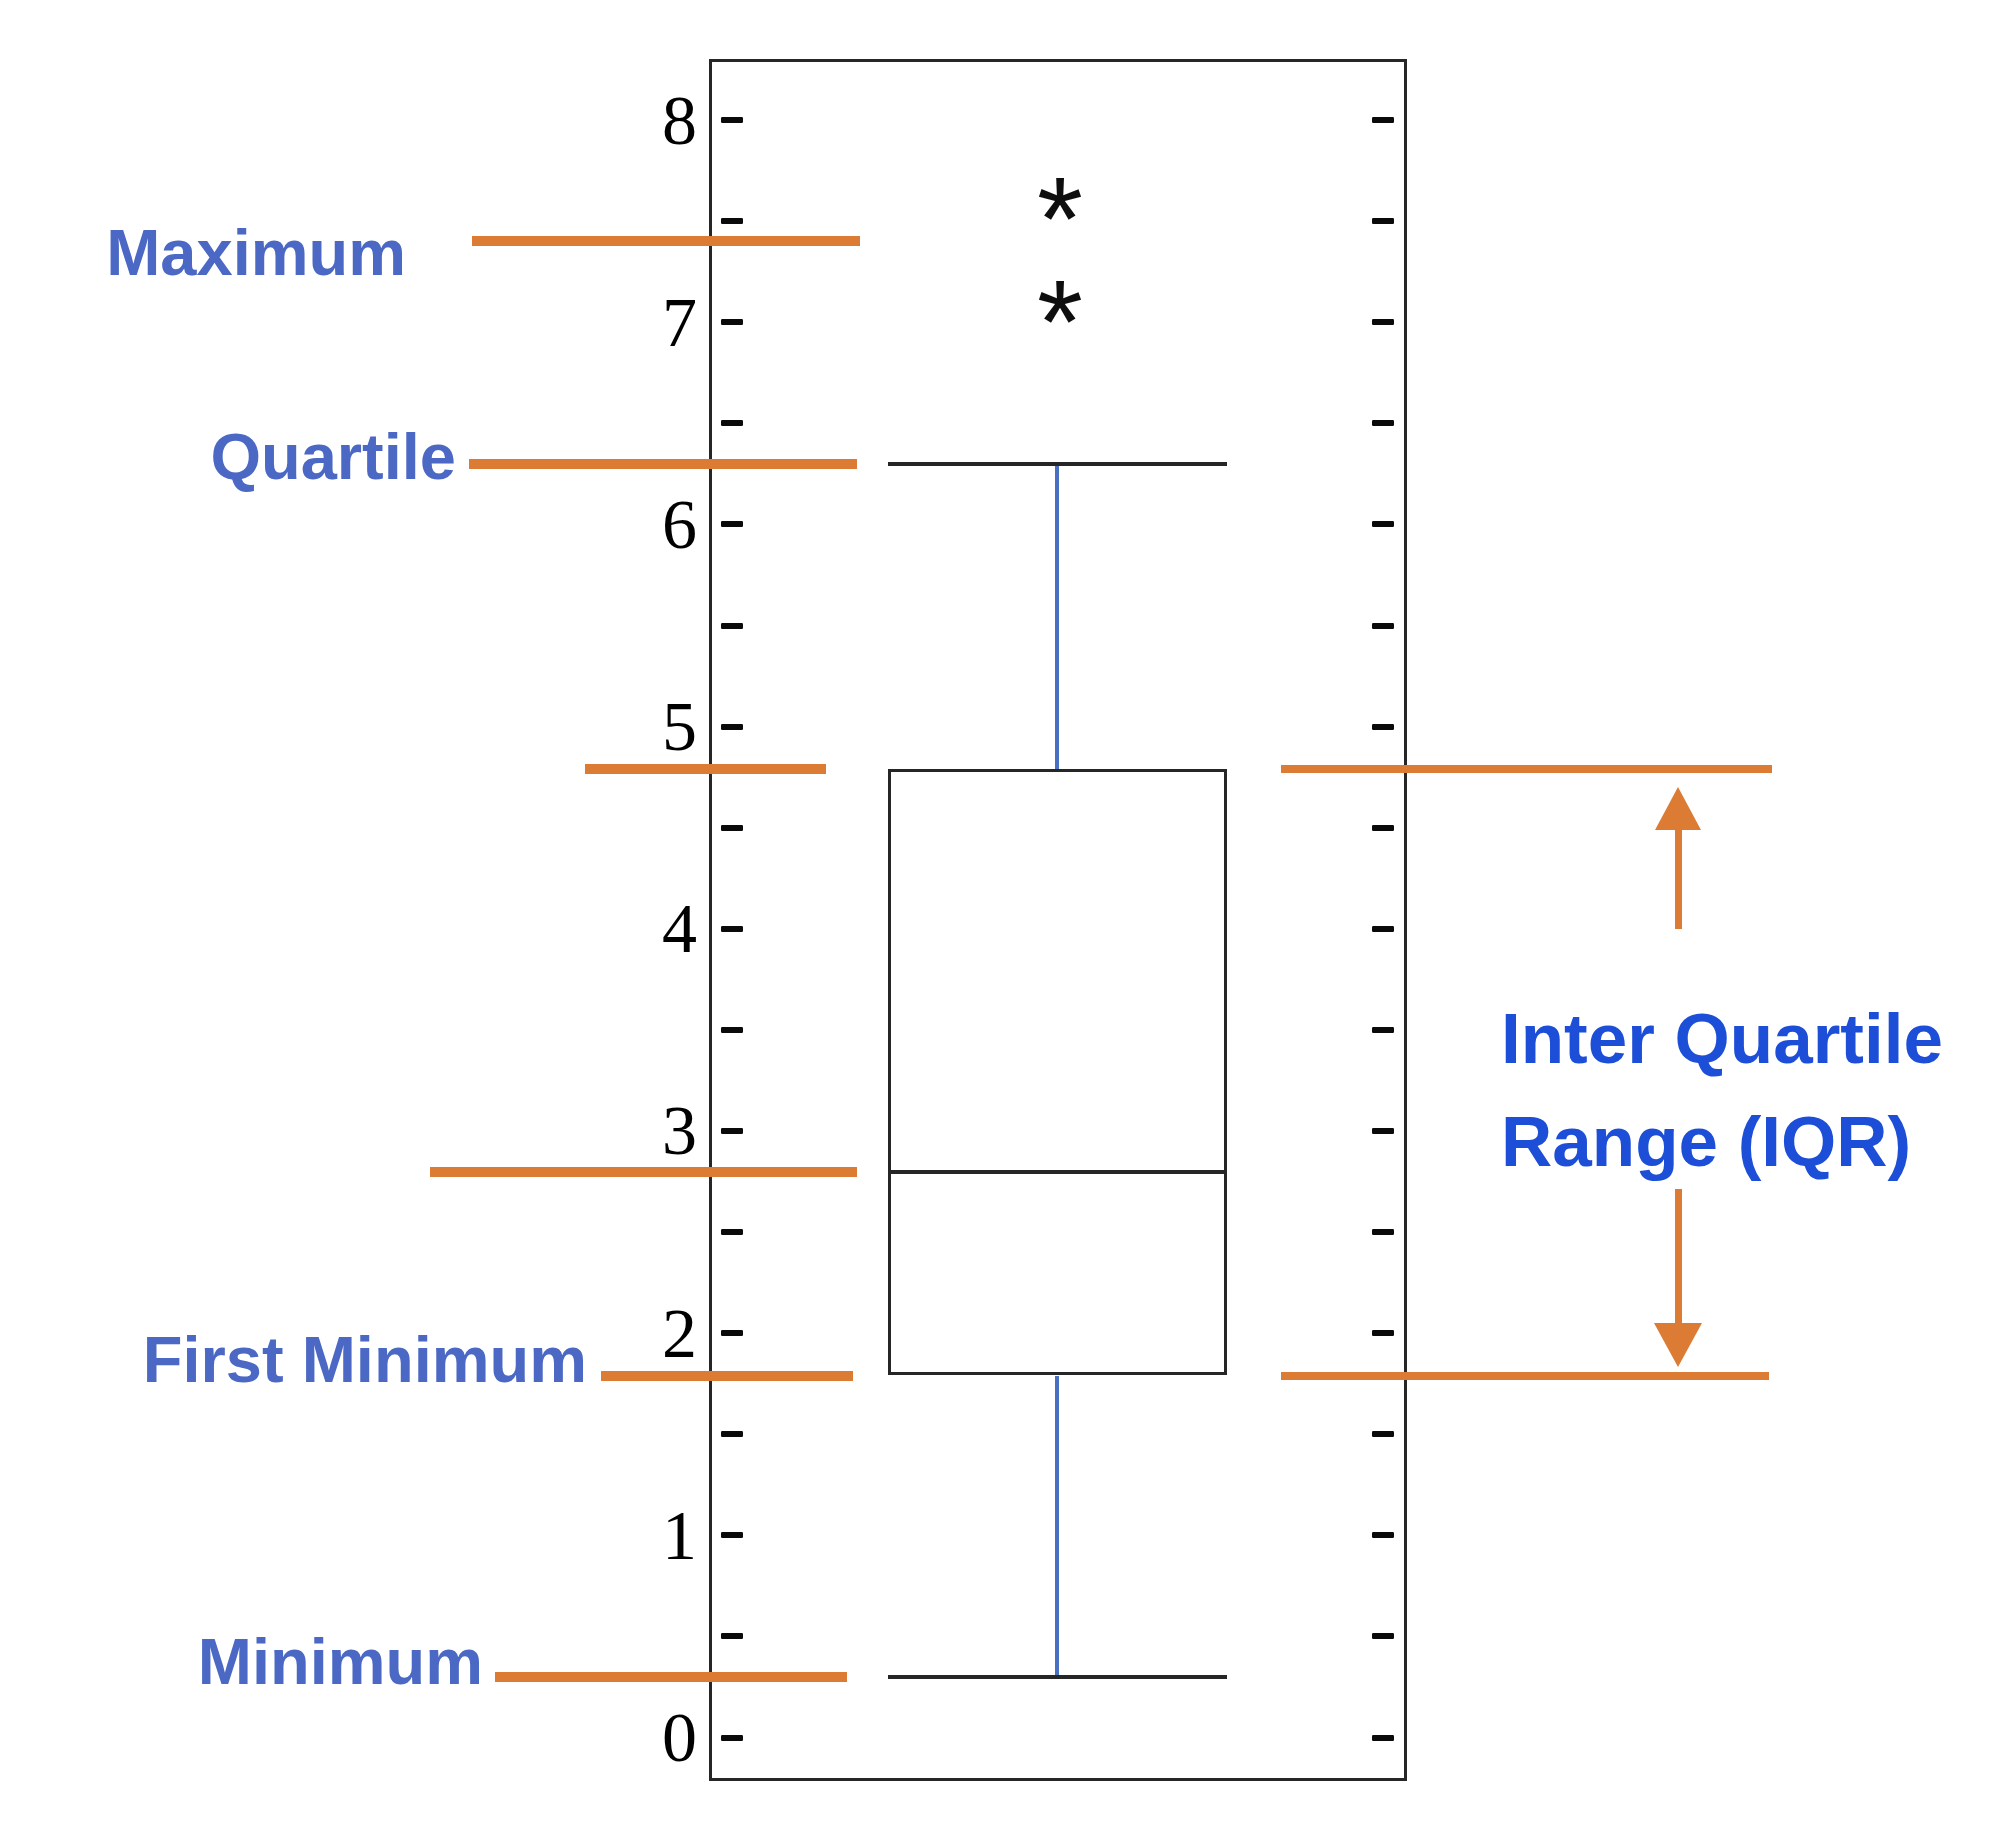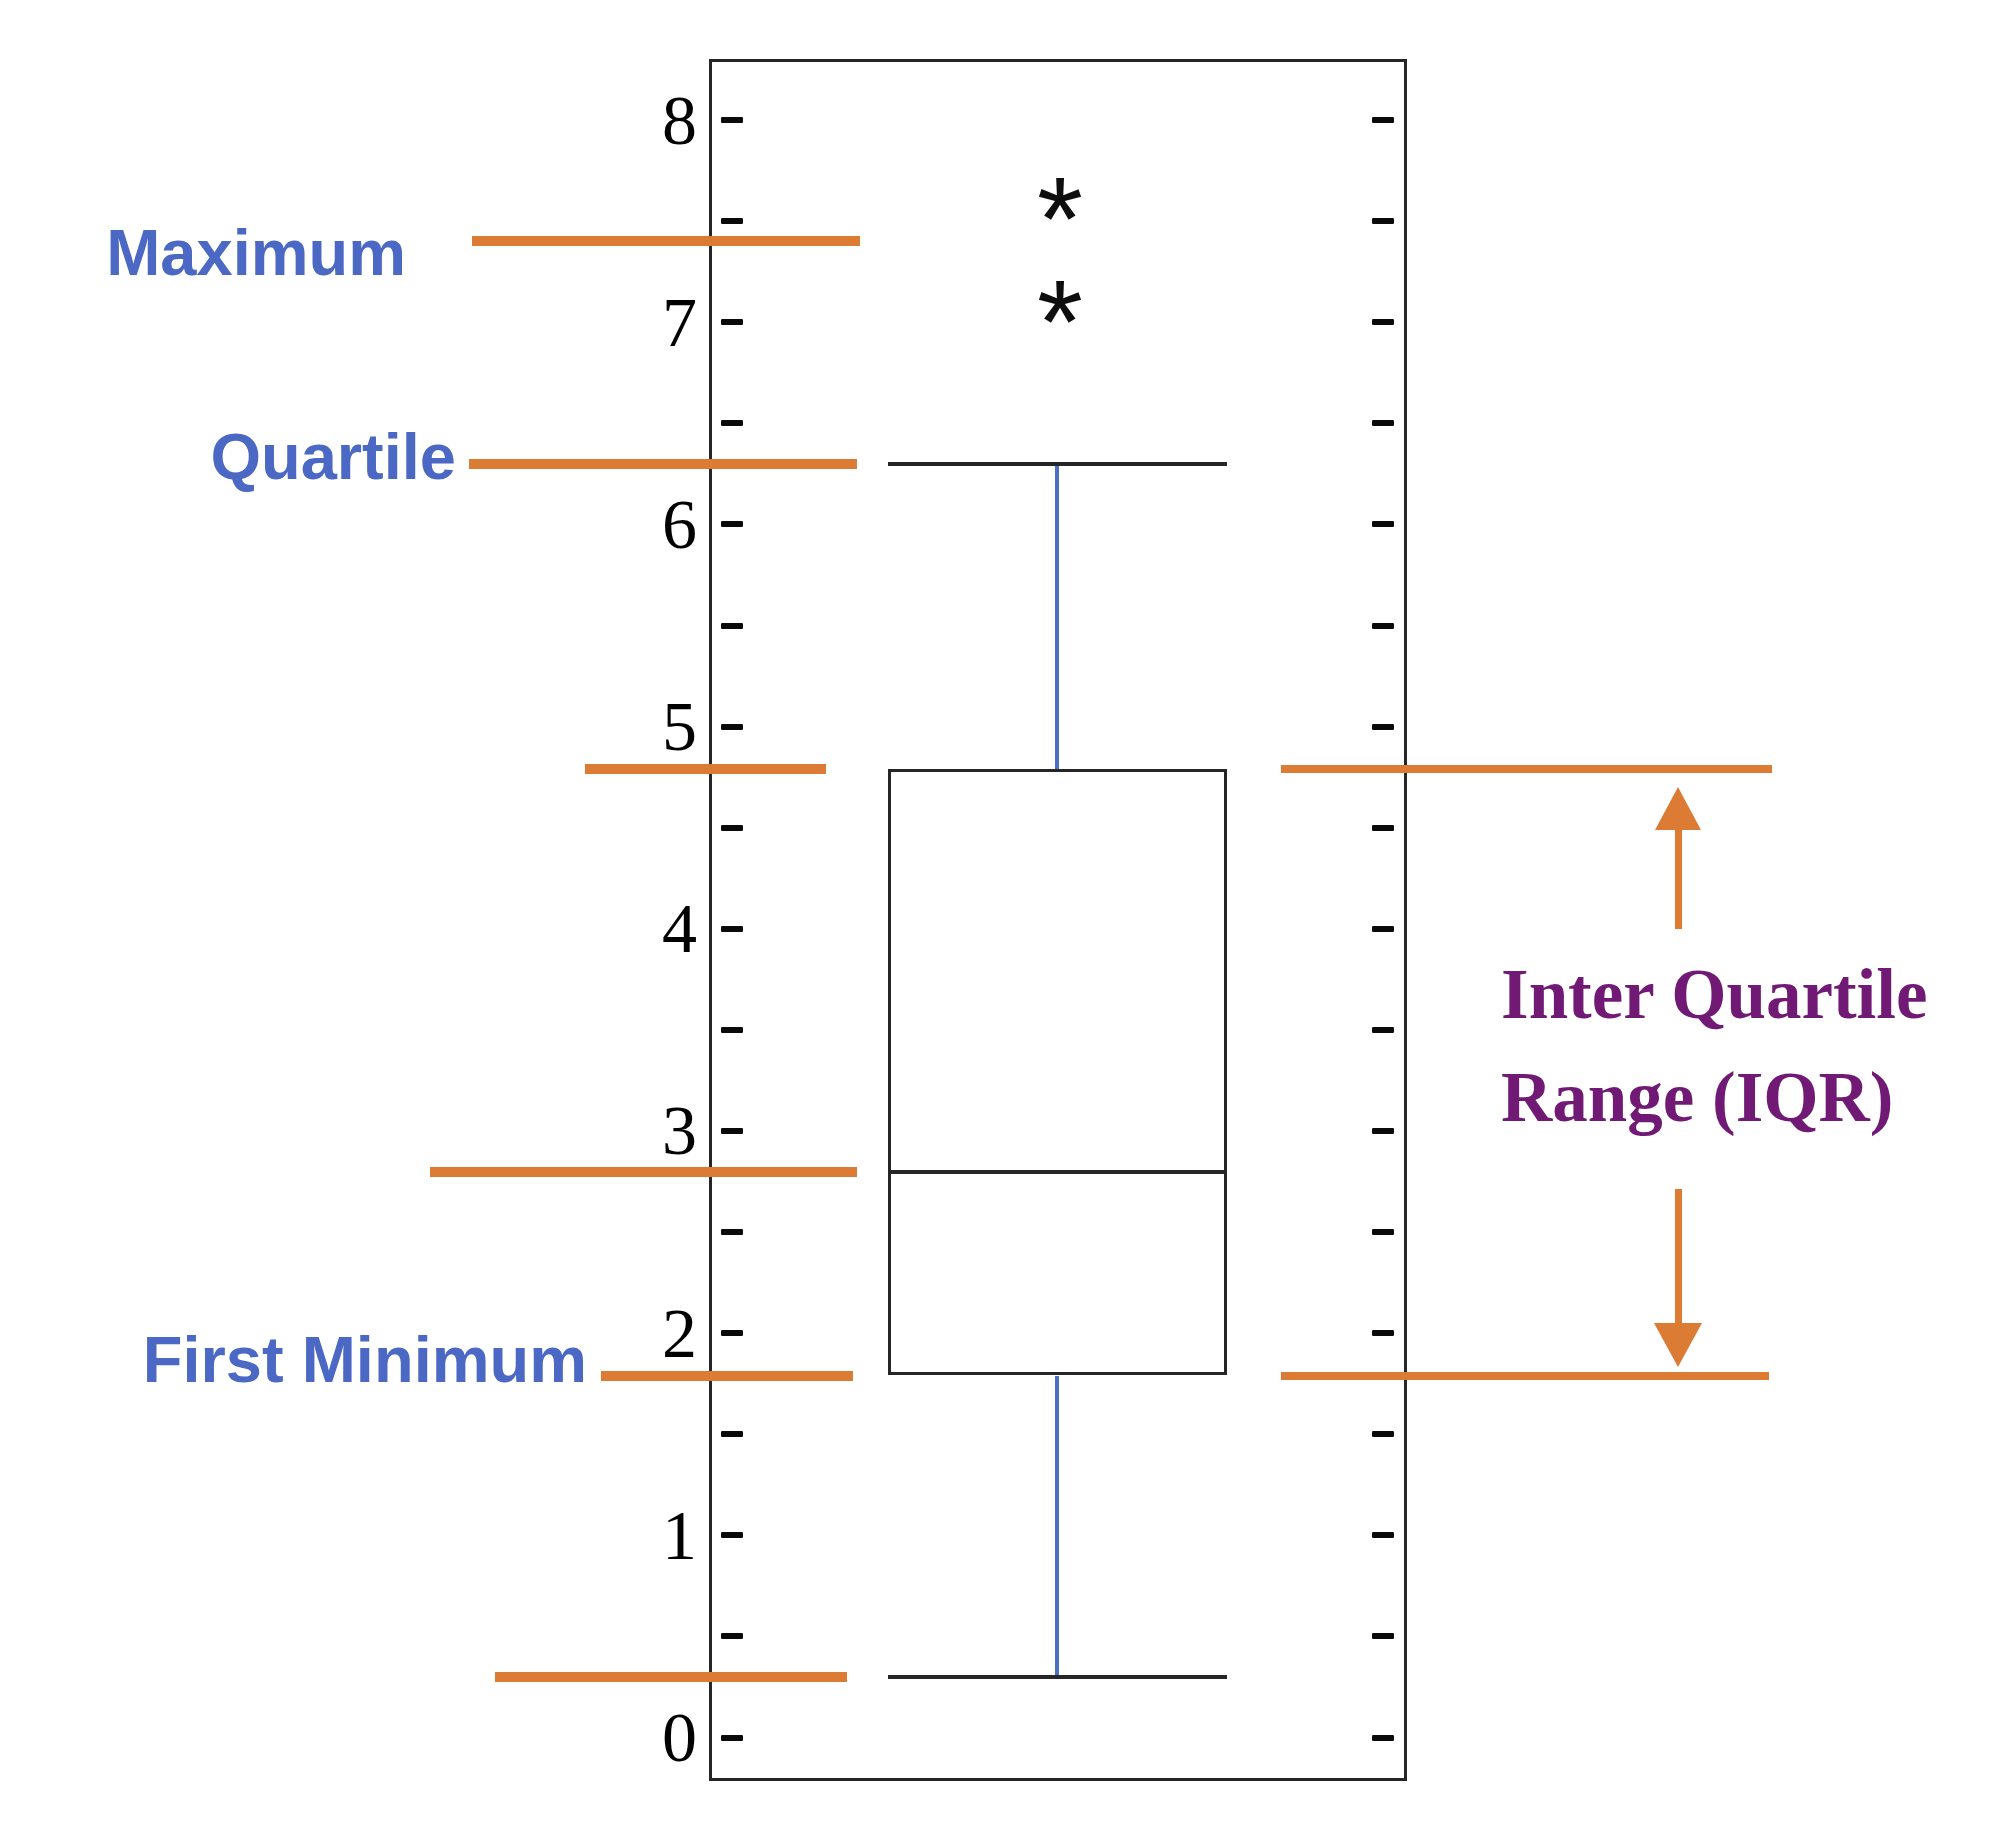--- a/index.html
+++ b/index.html
@@ -80,25 +80,26 @@
       <div class="abs asterisk" style="left: 1060px; top: 263px;">*</div>
       <div class="abs pointer" style="left: 472px; top: 236px; width: 388px; background: rgb(220, 123, 51);"></div>
       <div class="abs blue-label" style="right: 1609px; top: 214px; color: rgb(75, 105, 196);">Maximum</div>
       <div class="abs pointer" style="left: 469px; top: 459px; width: 388px; background: rgb(220, 123, 51);"></div>
       <div class="abs blue-label" style="right: 1559px; top: 418px; color: rgb(75, 105, 196);">Quartile</div>
       <div class="abs pointer" style="left: 585px; top: 764px; width: 241px; background: rgb(220, 123, 51);"></div>
       <div class="abs pointer" style="left: 430px; top: 1167px; width: 427px; background: rgb(220, 123, 51);"></div>
       <div class="abs pointer" style="left: 601px; top: 1371px; width: 252px; background: rgb(220, 123, 51);"></div>
       <div class="abs blue-label" style="right: 1428px; top: 1321px; color: rgb(75, 105, 196);">First Minimum</div>
       <div class="abs pointer" style="left: 495px; top: 1672px; width: 352px; background: rgb(220, 123, 51);"></div>
+      <div class="abs blue-label" style="right: 1532px; top: 1623px; color: rgb(75, 105, 196);">Minimum</div>
       <div class="abs iqr-line" style="left: 1281px; top: 765px; width: 491px; background: rgb(220, 123, 51);"></div>
       <div class="abs iqr-line" style="left: 1281px; top: 1372px; width: 488px; background: rgb(220, 123, 51);"></div>
       <div class="abs " style="left: 1655px; top: 787px; width: 0px; height: 0px; border-left: 23px solid transparent; border-right: 23px solid transparent; border-bottom: 43px solid rgb(220, 123, 51);"></div>
       <div class="abs " style="left: 1675px; top: 829px; width: 6.9px; height: 100px; background: rgb(220, 123, 51);"></div>
       <div class="abs " style="left: 1675px; top: 1189px; width: 6.9px; height: 135px; background: rgb(220, 123, 51);"></div>
       <div class="abs " style="left: 1654px; top: 1323px; width: 0px; height: 0px; border-left: 24px solid transparent; border-right: 24px solid transparent; border-top: 44px solid rgb(220, 123, 51);"></div>
     </div>
-  <div id="iqr-text" class="abs green-text" style="left: 1501px; top: 943px; color: #701a75; font-family: Liberation Serif, serif;">
+  <div id="iqr-text" class="abs green-text" style="left: 1501px; top: 987px; color: #1d4ed8;">
     <div>Inter Quartile</div>
     <div>Range (IQR)</div>
   </div>
 </div>
 
 
 </body></html>

